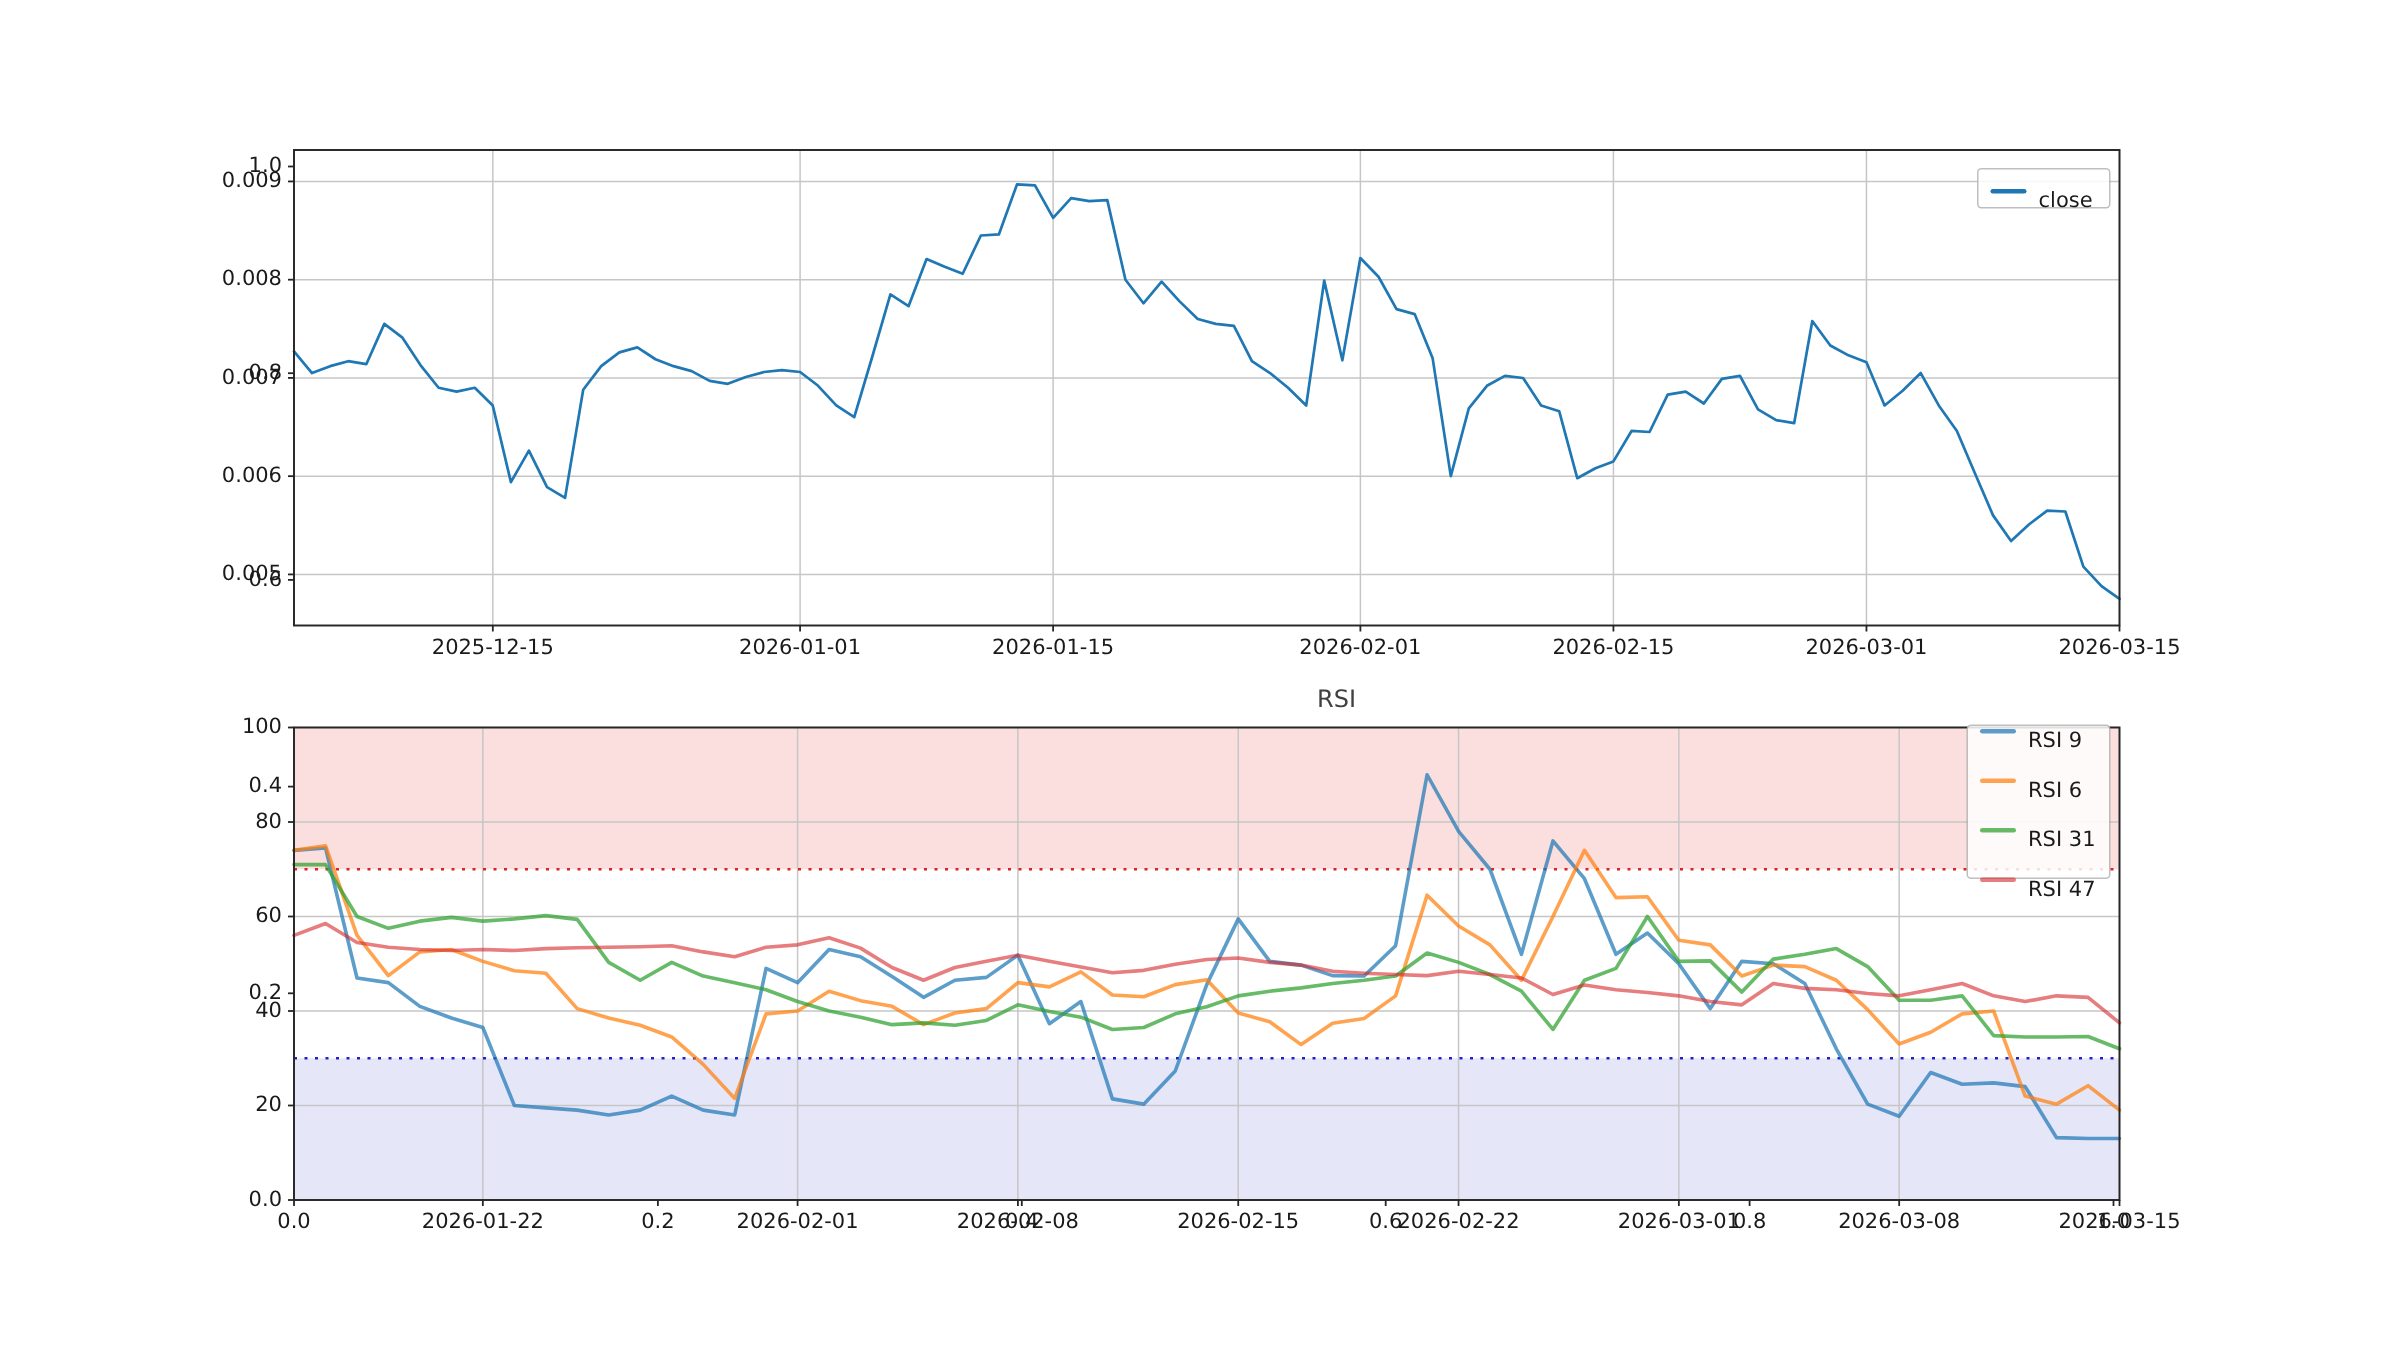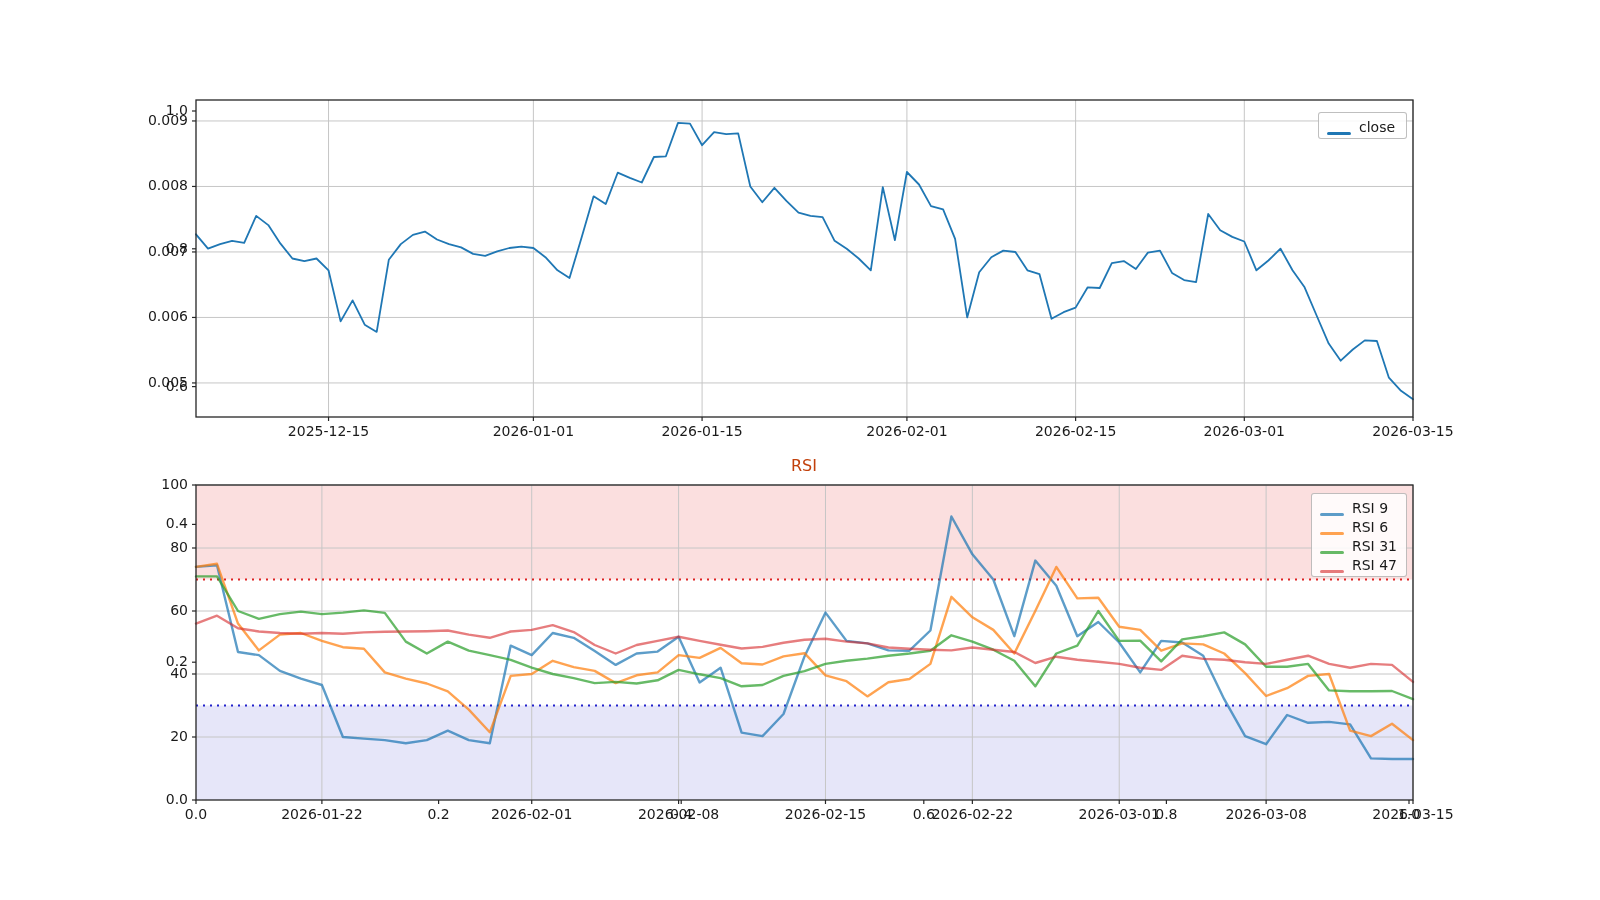--- a/index.html
+++ b/index.html
@@ -1,28 +1,28 @@
 <!DOCTYPE html>
 <html><head>
 <meta charset="utf-8">
 <style>
   html,body{margin:0;padding:0;background:#fff;}
   body{width:1600px;height:900px;overflow:hidden;font-family:"DejaVu Sans",sans-serif;}
   .fig{position:relative;width:1600px;height:900px;background:#fff;}
   #chart-svg{position:absolute;left:0;top:0;}
   .watermark{position:absolute;left:504px;top:427px;width:600px;text-align:center;
              font-size:25px;line-height:30px;color:#999;letter-spacing:0.5px;}
-  .rsi-title{position:absolute;left:704px;top:456px;width:200px;text-align:center;
-             font-size:16px;line-height:20px;color:#c2410c;}
+  .rsi-title{position:absolute;left:704px;top:456px;width:200px;text-align:right;
+             font-size:16px;line-height:20px;color:#404040;}
   .legend{position:absolute;background:rgba(255,255,255,0.85);border:1px solid rgba(0,0,0,0.25);
           border-radius:3px;display:flex;flex-direction:column;justify-content:center;
           padding:3px 10px 3px 8px;box-sizing:border-box;}
   .legend-price{left:1318px;top:112px;width:89px;height:27px;}
-  .legend-rsi{left:1311px;top:493px;width:96px;height:84px;}
-  .lrow{display:flex;align-items:flex-end;gap:8px;height:21px;font-size:14px;color:#1a1a1a;white-space:nowrap;}
+  .legend-rsi{left:1311px;top:483px;width:96px;height:103px;}
+  .lrow{display:flex;align-items:flex-start;gap:8px;height:21px;font-size:14px;color:#1a1a1a;white-space:nowrap;margin-top:17px;}
   .sw{width:24px;height:3px;border-radius:1.5px;flex:0 0 auto;}
 </style>
 </head>
 <body>
 
 <div class="fig">
   <svg id="chart-svg" width="1600" height="900">
       <g>
         <g>
           <line x1="328.54455445544556" y1="100" x2="328.54455445544556" y2="417" stroke="#c6c6c6" stroke-width="1"></line>

